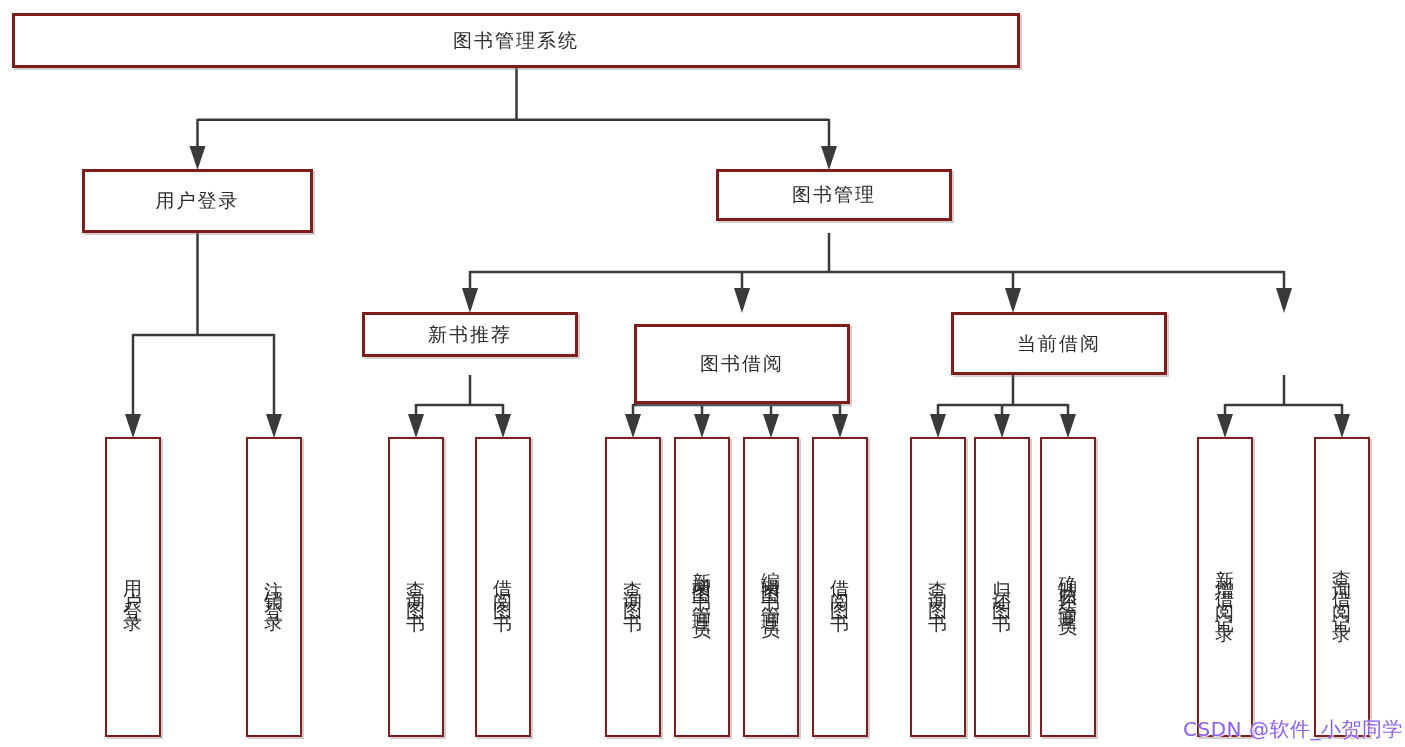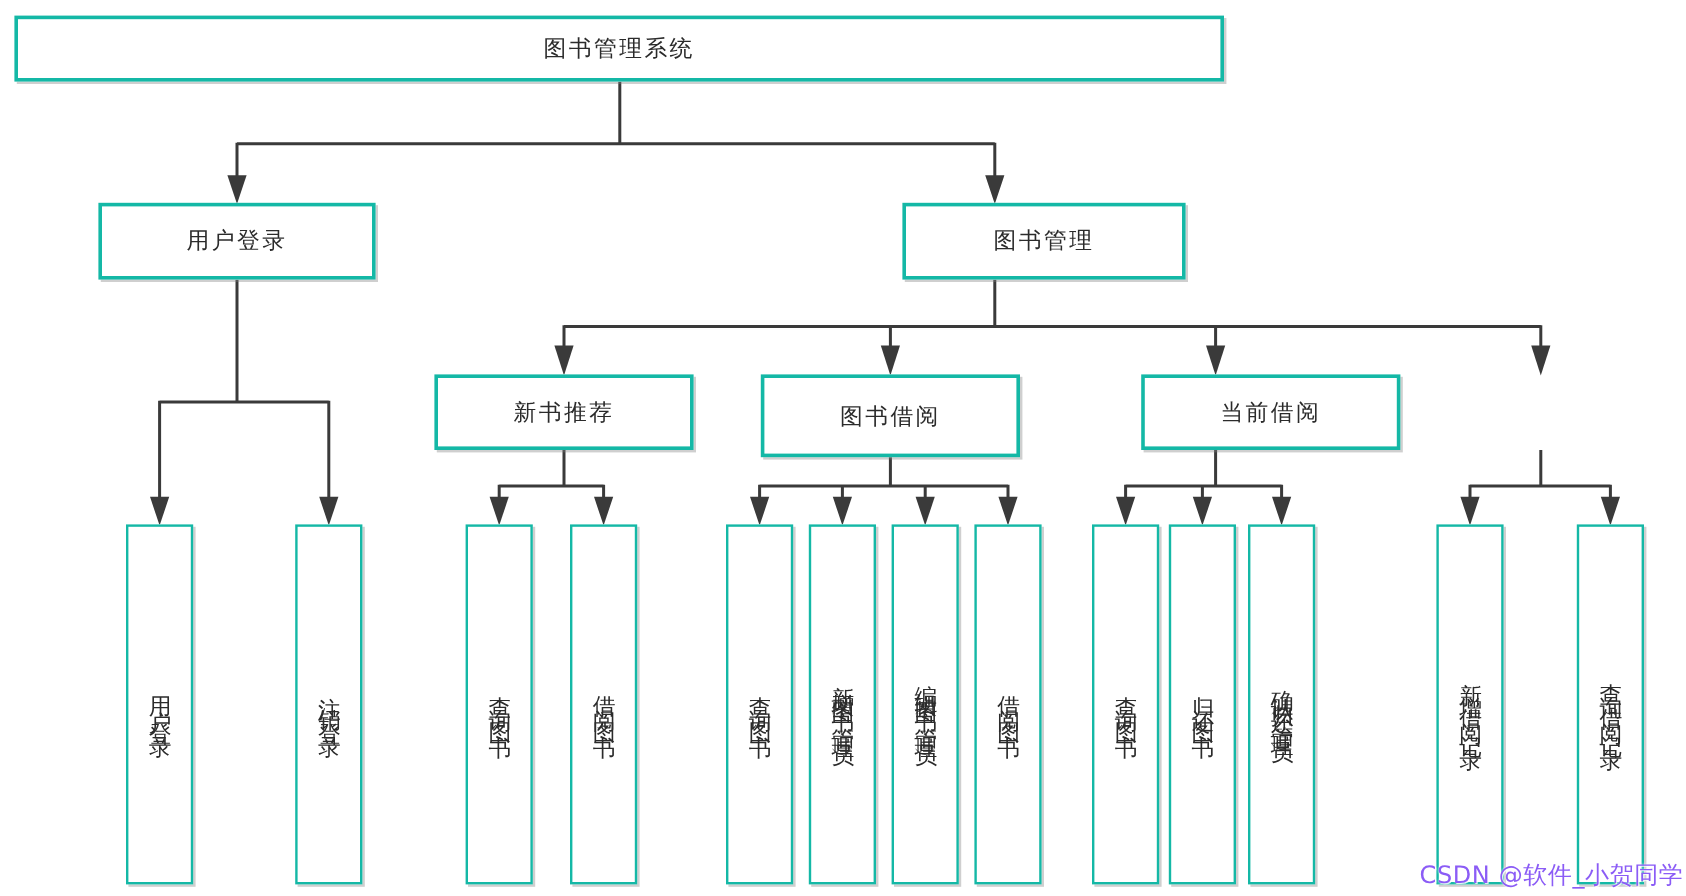--- a/index.html
+++ b/index.html
@@ -3,21 +3,21 @@
 <meta charset="utf-8">
 <style>
   html,body{margin:0;padding:0;background:#ffffff;}
   .canvas{
     position:relative;width:1405px;height:747px;background:#ffffff;overflow:hidden;
     font-family:"DejaVu Sans","Liberation Sans",sans-serif;
   }
   .connectors{position:absolute;left:0;top:0;width:1405px;height:747px;}
   .node{
     position:absolute;background:#ffffff;box-sizing:border-box;
-    border:3px solid #14b8a6;box-shadow:2px 2px 0 rgba(130,130,130,.38);
+    border:3px solid #7f1d1d;box-shadow:2px 2px 0 rgba(130,130,130,.38);
     display:flex;align-items:center;justify-content:center;z-index:2;
   }
   .leaf{border-width:2px;}
   .hlabel{font-size:19px;color:#2b2b2b;letter-spacing:2px;white-space:nowrap;}
   .vlabel{
     writing-mode:vertical-rl;text-orientation:mixed;
     font-size:19px;color:#2b2b2b;letter-spacing:11px;line-height:1;white-space:nowrap;
   }
   .watermark{
     position:absolute;left:1183px;top:716px;z-index:6;
@@ -70,28 +70,28 @@
     </g>
   </svg>
 
   <div class="node" style="left:12px;top:13px;width:1008px;height:55px">
     <span class="hlabel">图书管理系统</span>
   </div>
 
   <div class="node" style="left:82px;top:169px;width:231px;height:64px">
     <span class="hlabel">用户登录</span>
   </div>
-  <div class="node" style="left:752px;top:169px;width:236px;height:64px">
+  <div class="node" style="left:716px;top:169px;width:236px;height:52px">
     <span class="hlabel">图书管理</span>
   </div>
 
-  <div class="node" style="left:362px;top:312px;width:216px;height:63px">
+  <div class="node" style="left:362px;top:312px;width:216px;height:45px">
     <span class="hlabel">新书推荐</span>
   </div>
-  <div class="node" style="left:634px;top:312px;width:216px;height:69px">
+  <div class="node" style="left:634px;top:324px;width:216px;height:80px">
     <span class="hlabel">图书借阅</span>
   </div>
   <div class="node" style="left:951px;top:312px;width:216px;height:63px">
     <span class="hlabel">当前借阅</span>
   </div>
 
   <div class="node leaf" style="left:105px;top:437px;width:56px;height:300px">
     <span class="vlabel">用户登录</span>
   </div>
   <div class="node leaf" style="left:246px;top:437px;width:56px;height:300px">

